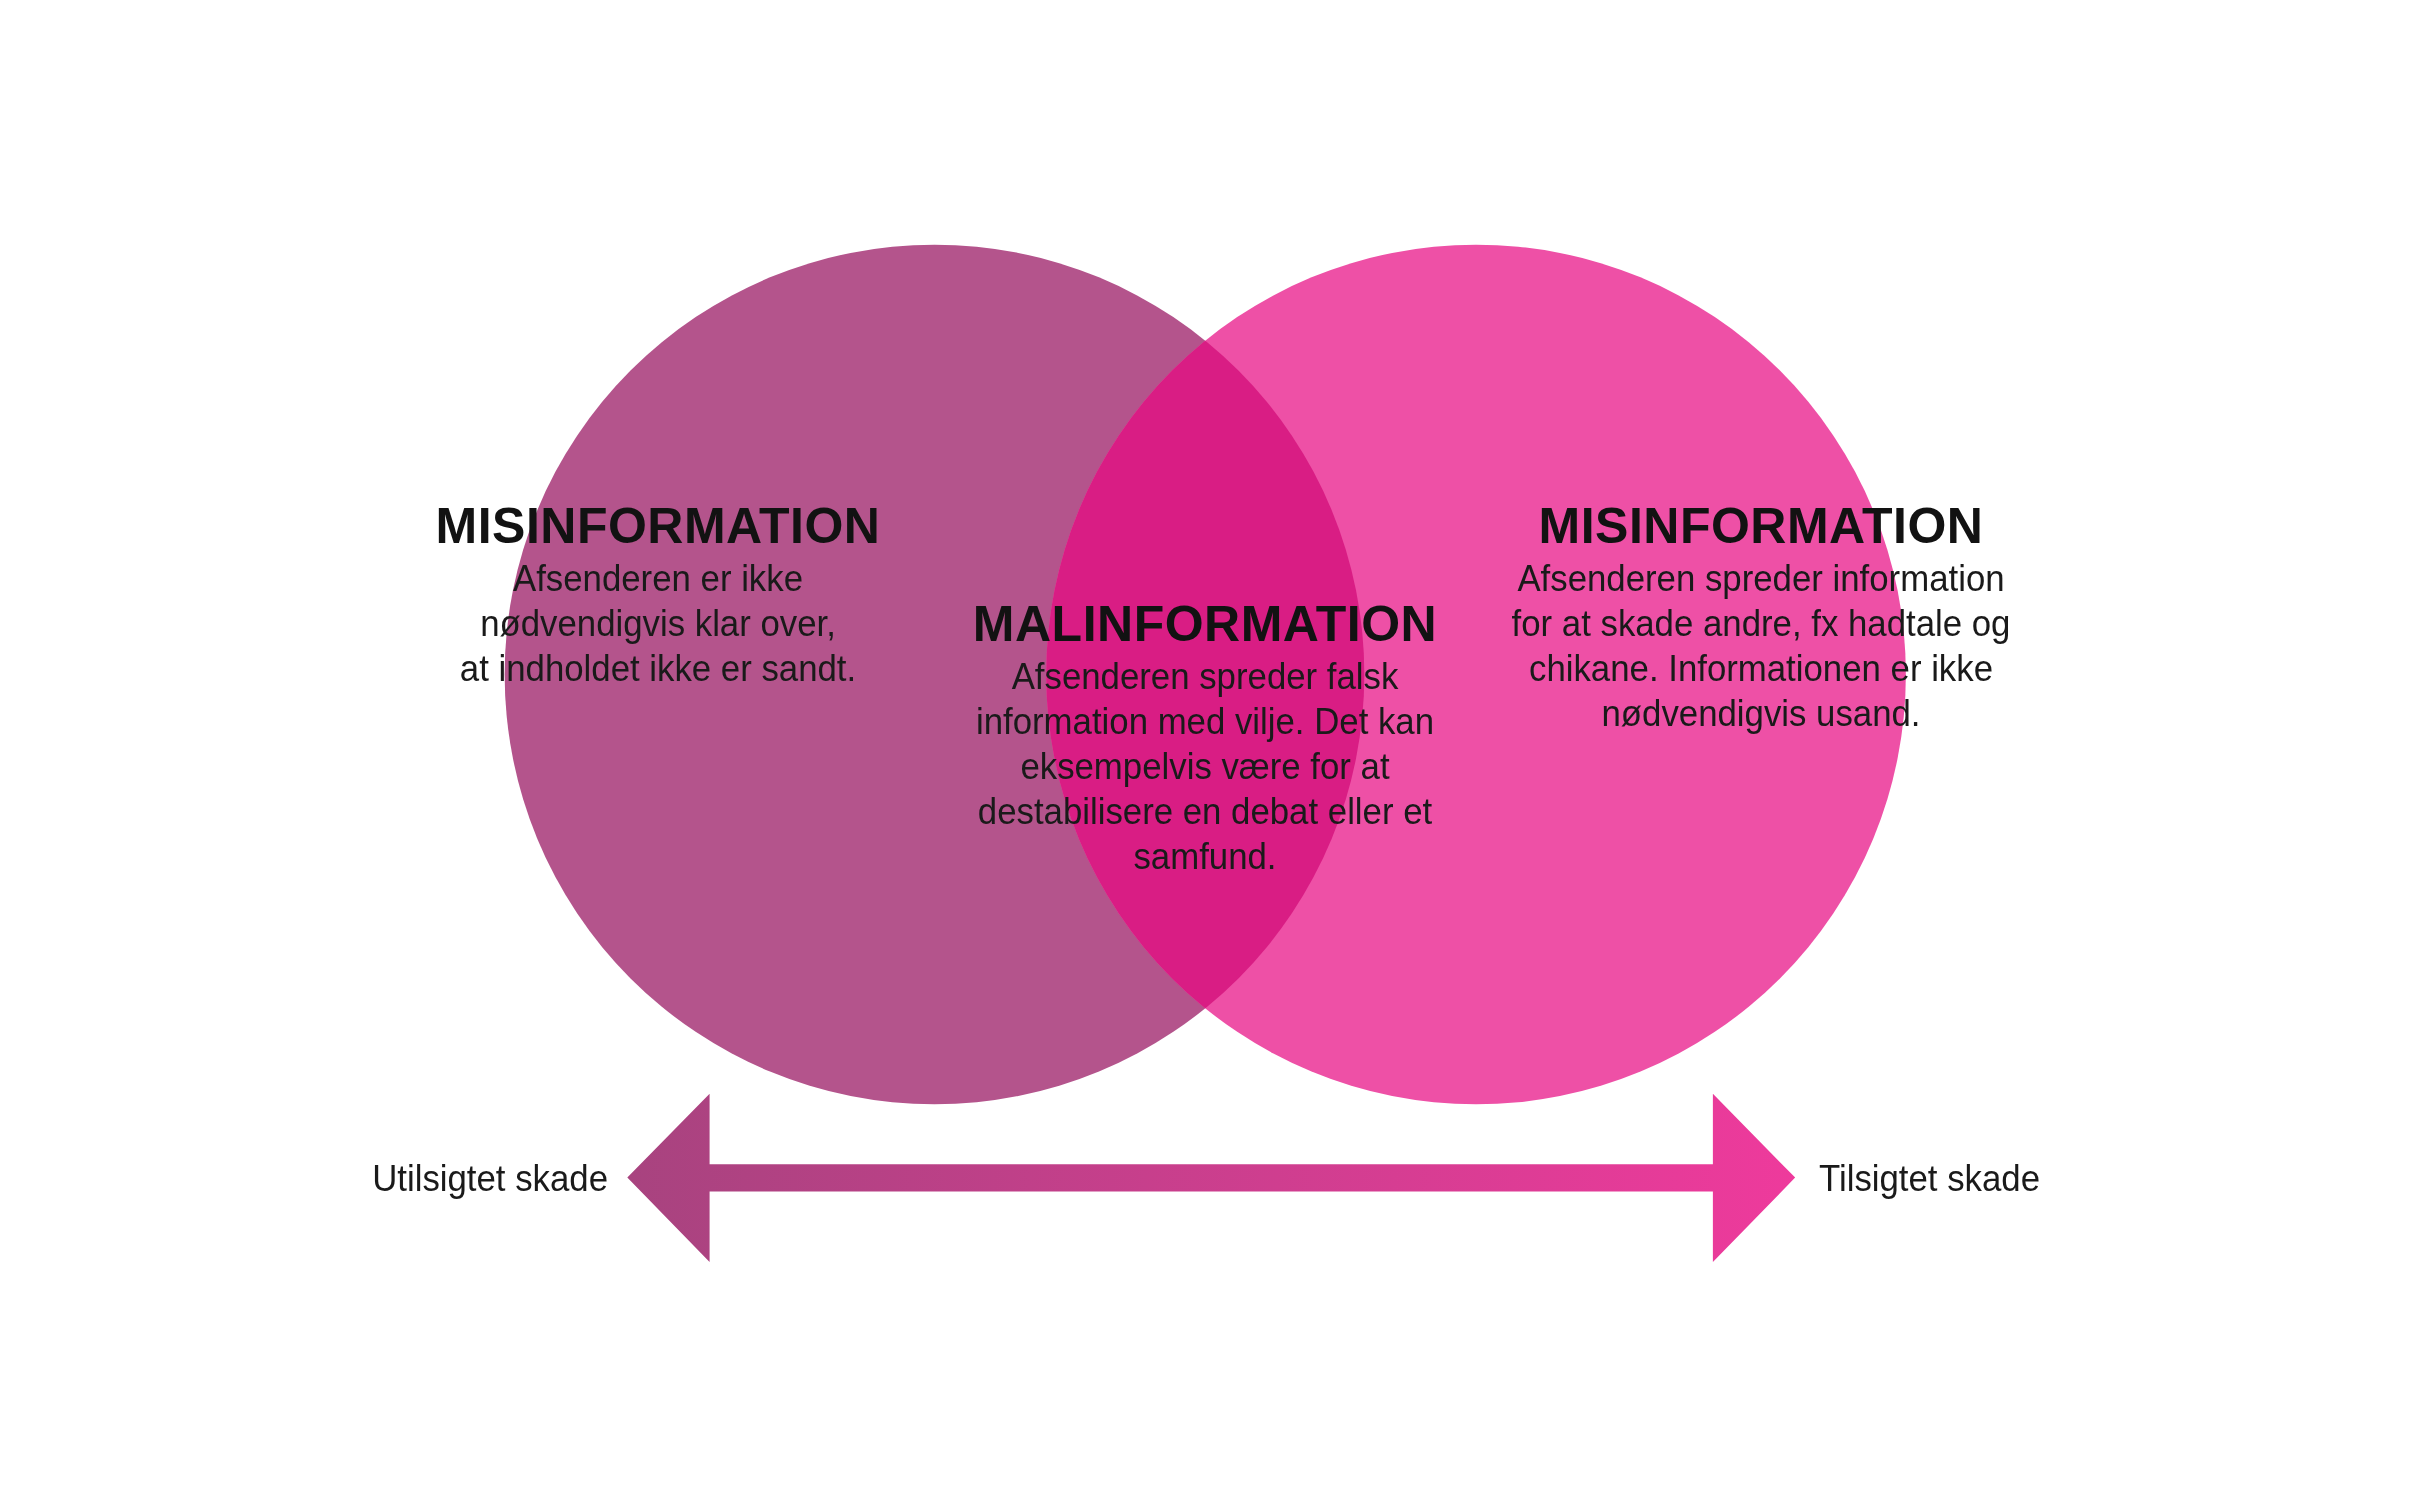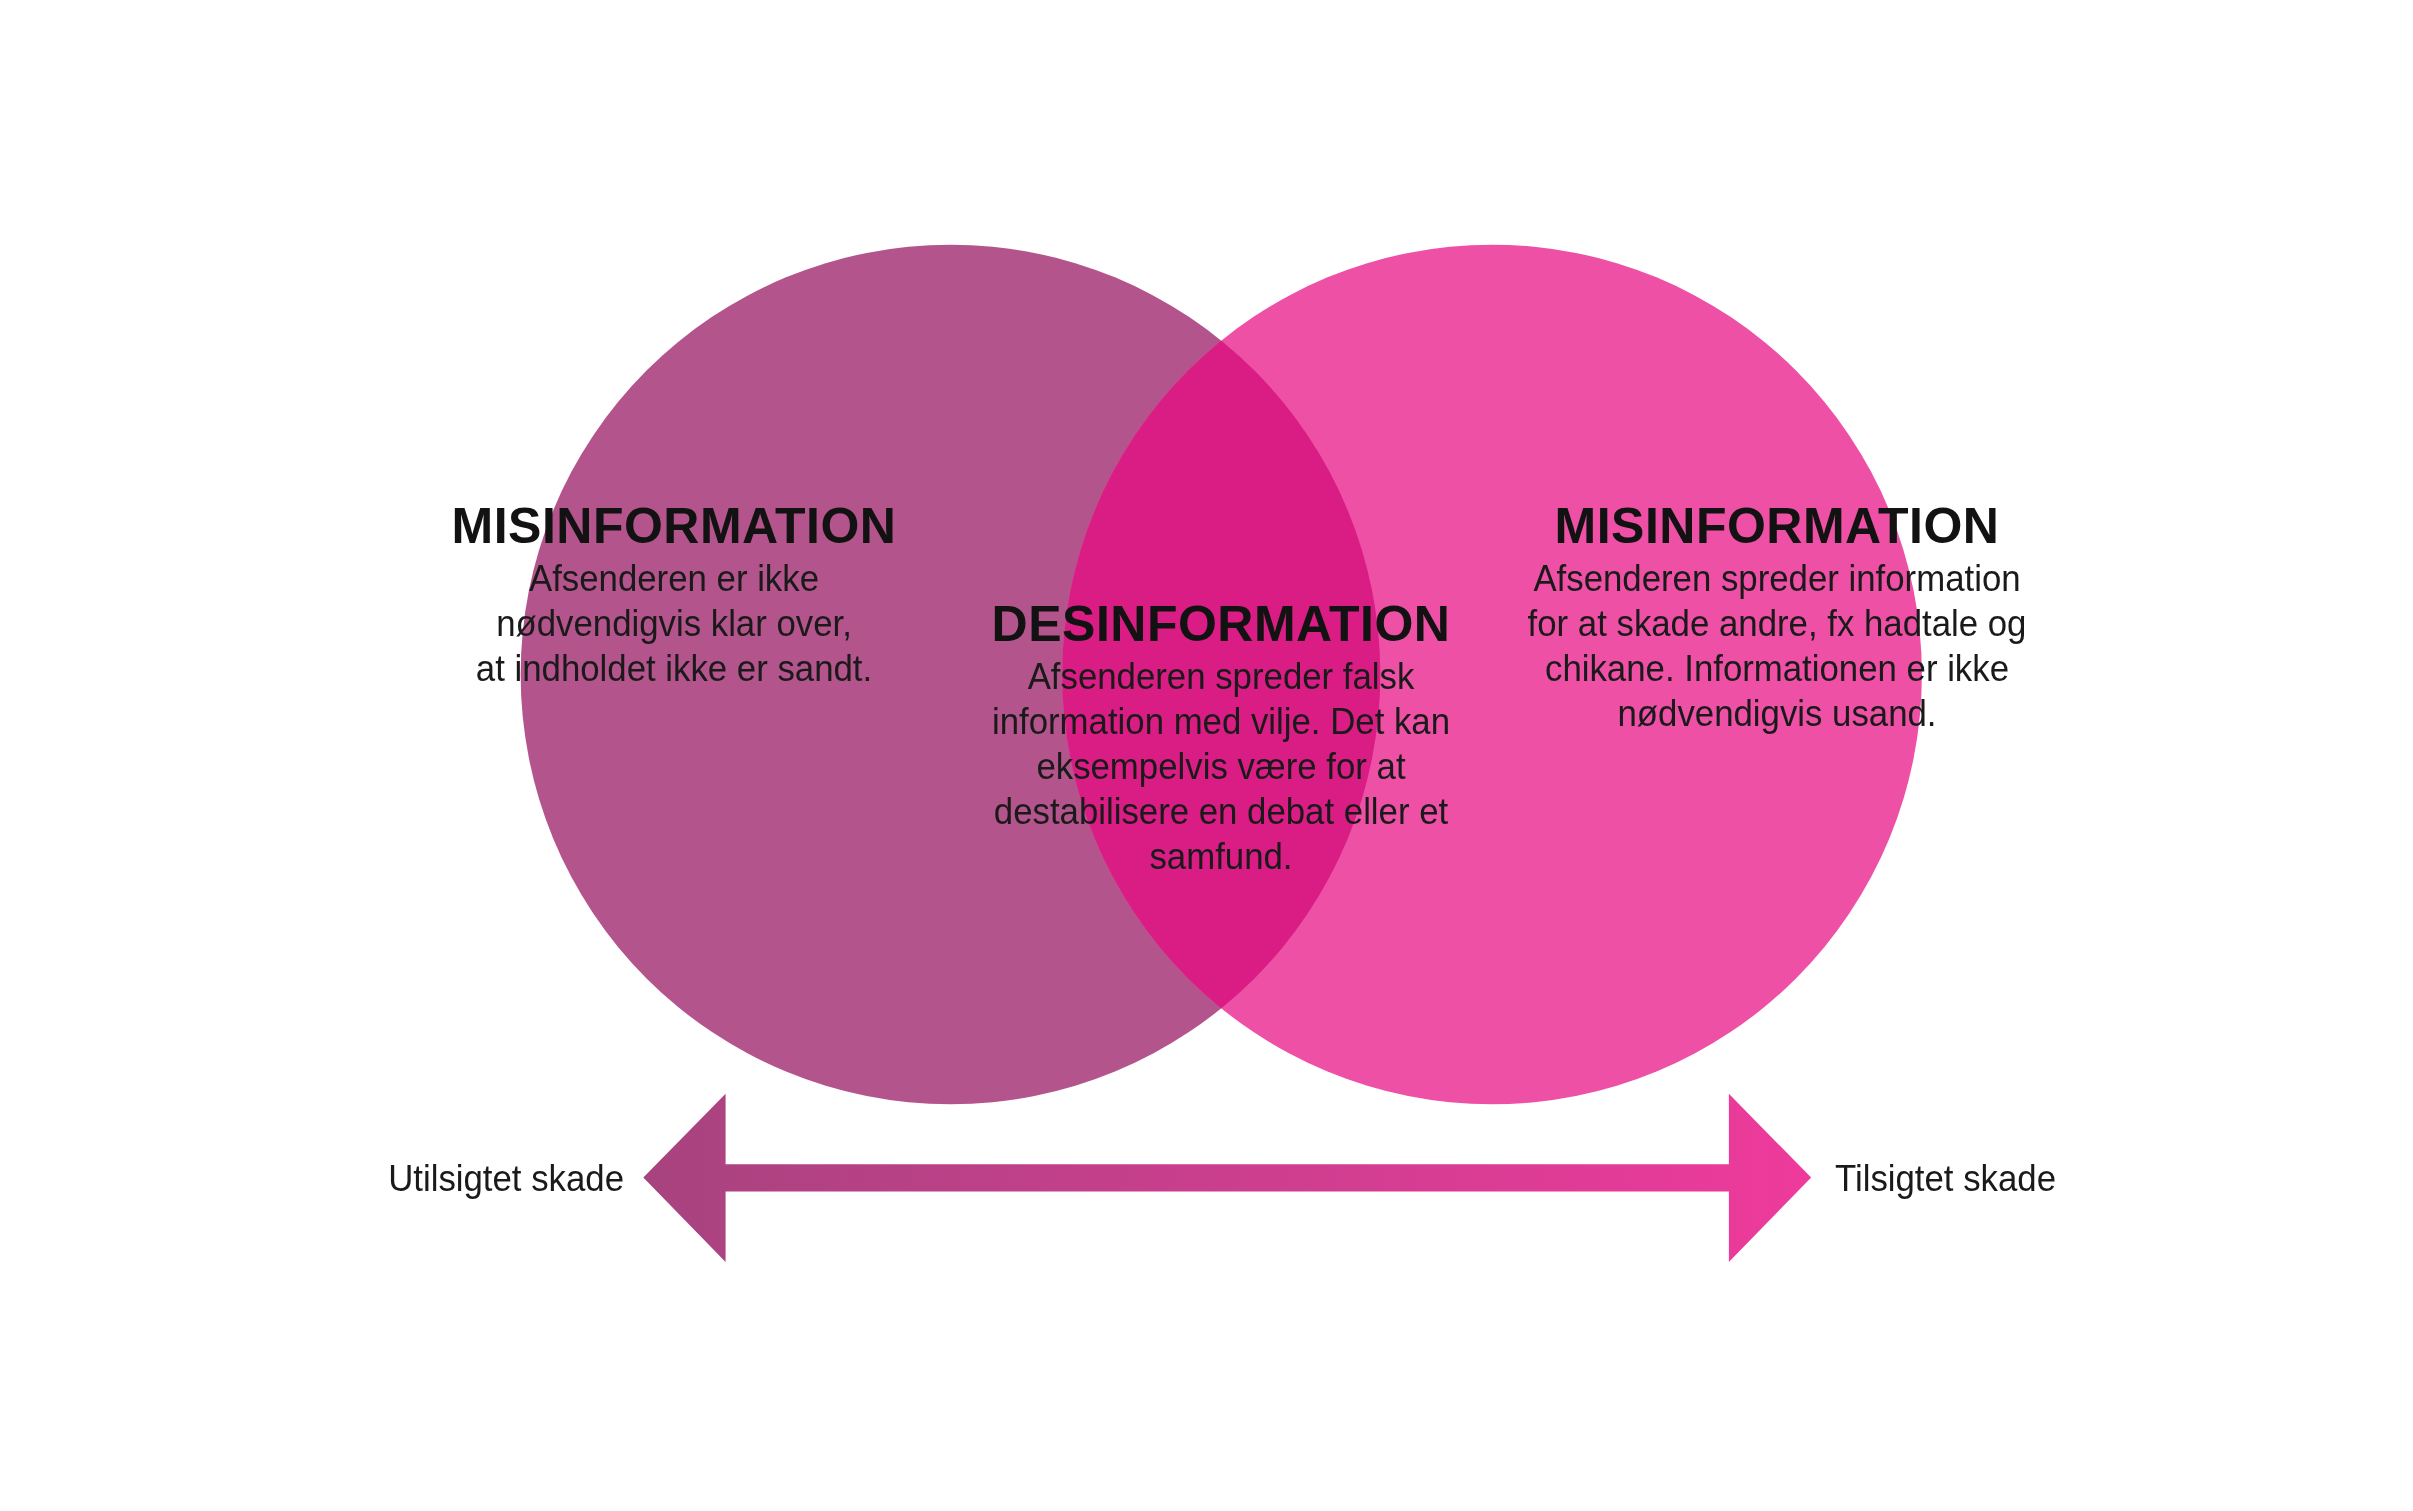--- a/index.html
+++ b/index.html
@@ -6,21 +6,21 @@
     margin: 0;
     padding: 0;
     background: #ffffff;
     width: 2413px;
     height: 1512px;
     overflow: hidden;
     font-family: "Liberation Sans", "DejaVu Sans", sans-serif;
   }
   .canvas {
     position: absolute;
-    left: 16px; top: 0;
+    left: 0; top: 0;
     width: 2299px;
     height: 1512px;
     text-decoration: underline;
   }
   svg.venn {
     position: absolute;
     left: 0; top: 0;
     width: 2413px;
     height: 1512px;
     display: block;
@@ -92,21 +92,21 @@
   <div class="text-block" style="left:259px; top:496px; width:798px;">
     <div class="circle-title">MISINFORMATION</div>
     <div class="body-lines">
       <div class="body-line">Afsenderen er ikke</div>
       <div class="body-line">nødvendigvis klar over,</div>
       <div class="body-line">at indholdet ikke er sandt.</div>
     </div>
   </div>
 
   <div class="text-block" style="left:806px; top:594px; width:798px;">
-    <div class="circle-title">DESINFORMATION</div>
+    <div class="circle-title">MALINFORMATION</div>
     <div class="body-lines">
       <div class="body-line">Afsenderen spreder falsk</div>
       <div class="body-line">information med vilje. Det kan</div>
       <div class="body-line">eksempelvis være for at</div>
       <div class="body-line">destabilisere en debat eller et</div>
       <div class="body-line">samfund.</div>
     </div>
   </div>
 
   <div class="text-block" style="left:1362px; top:496px; width:798px;">

